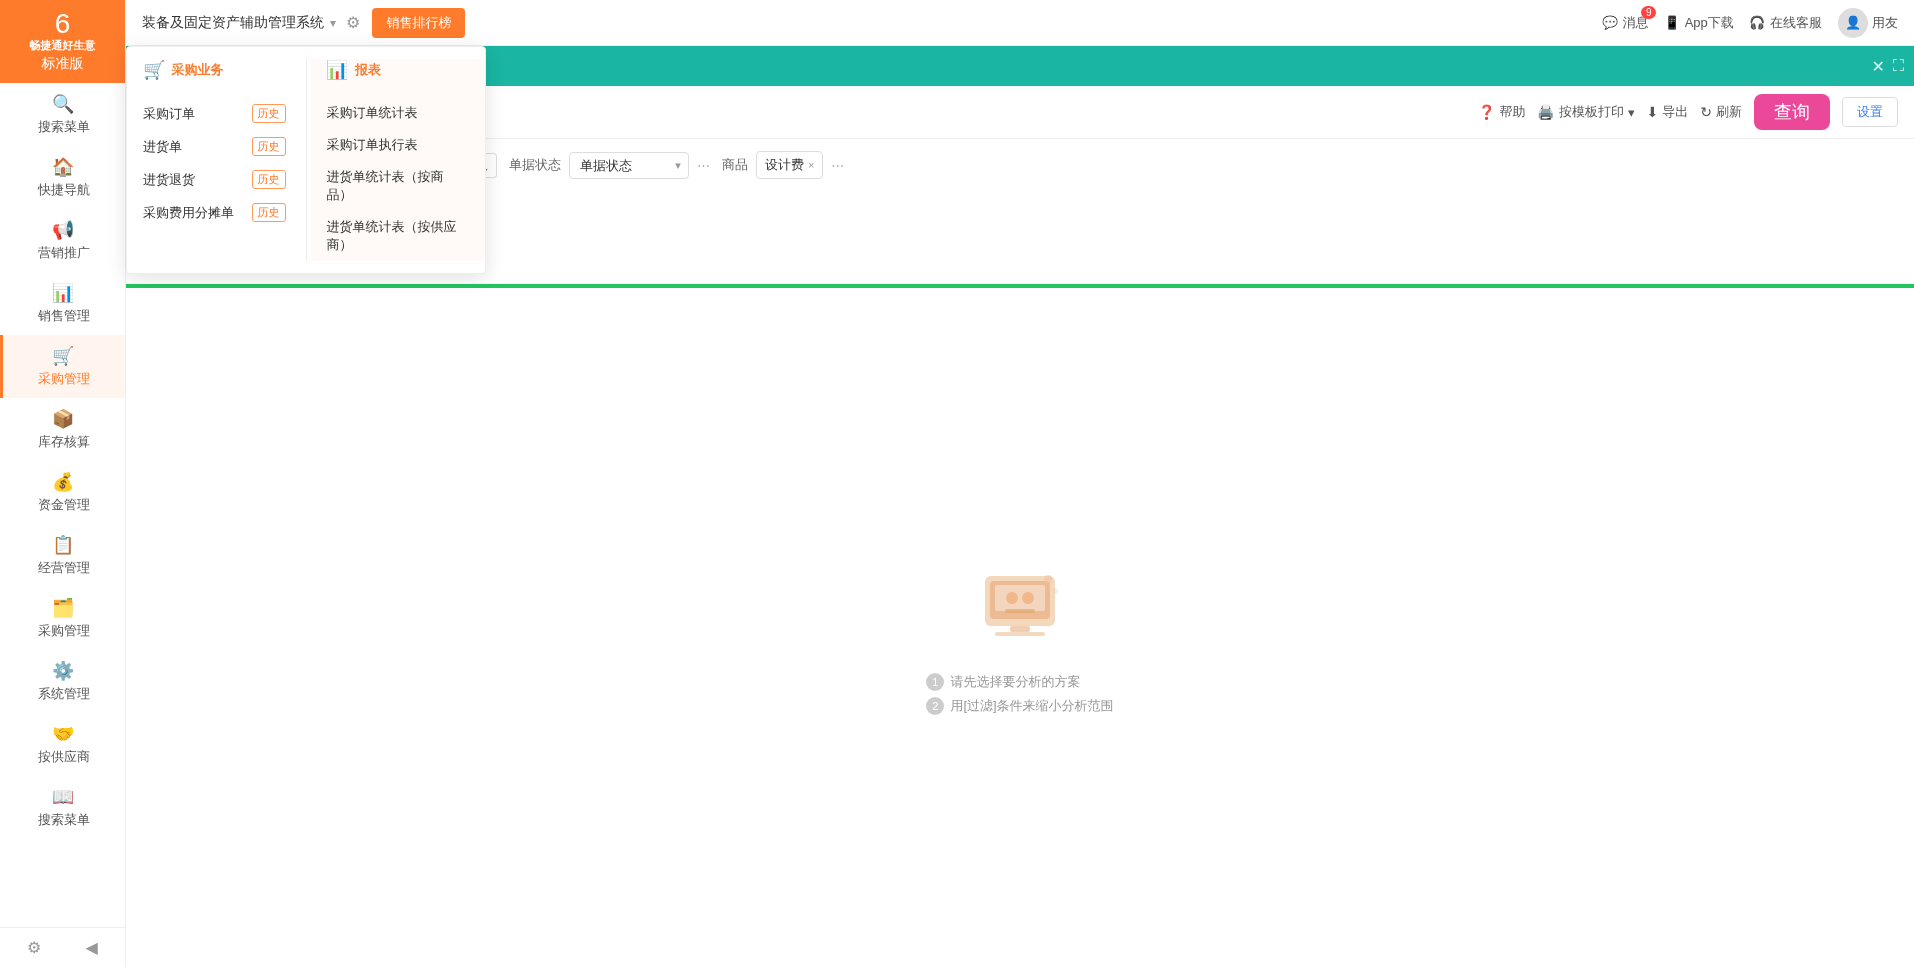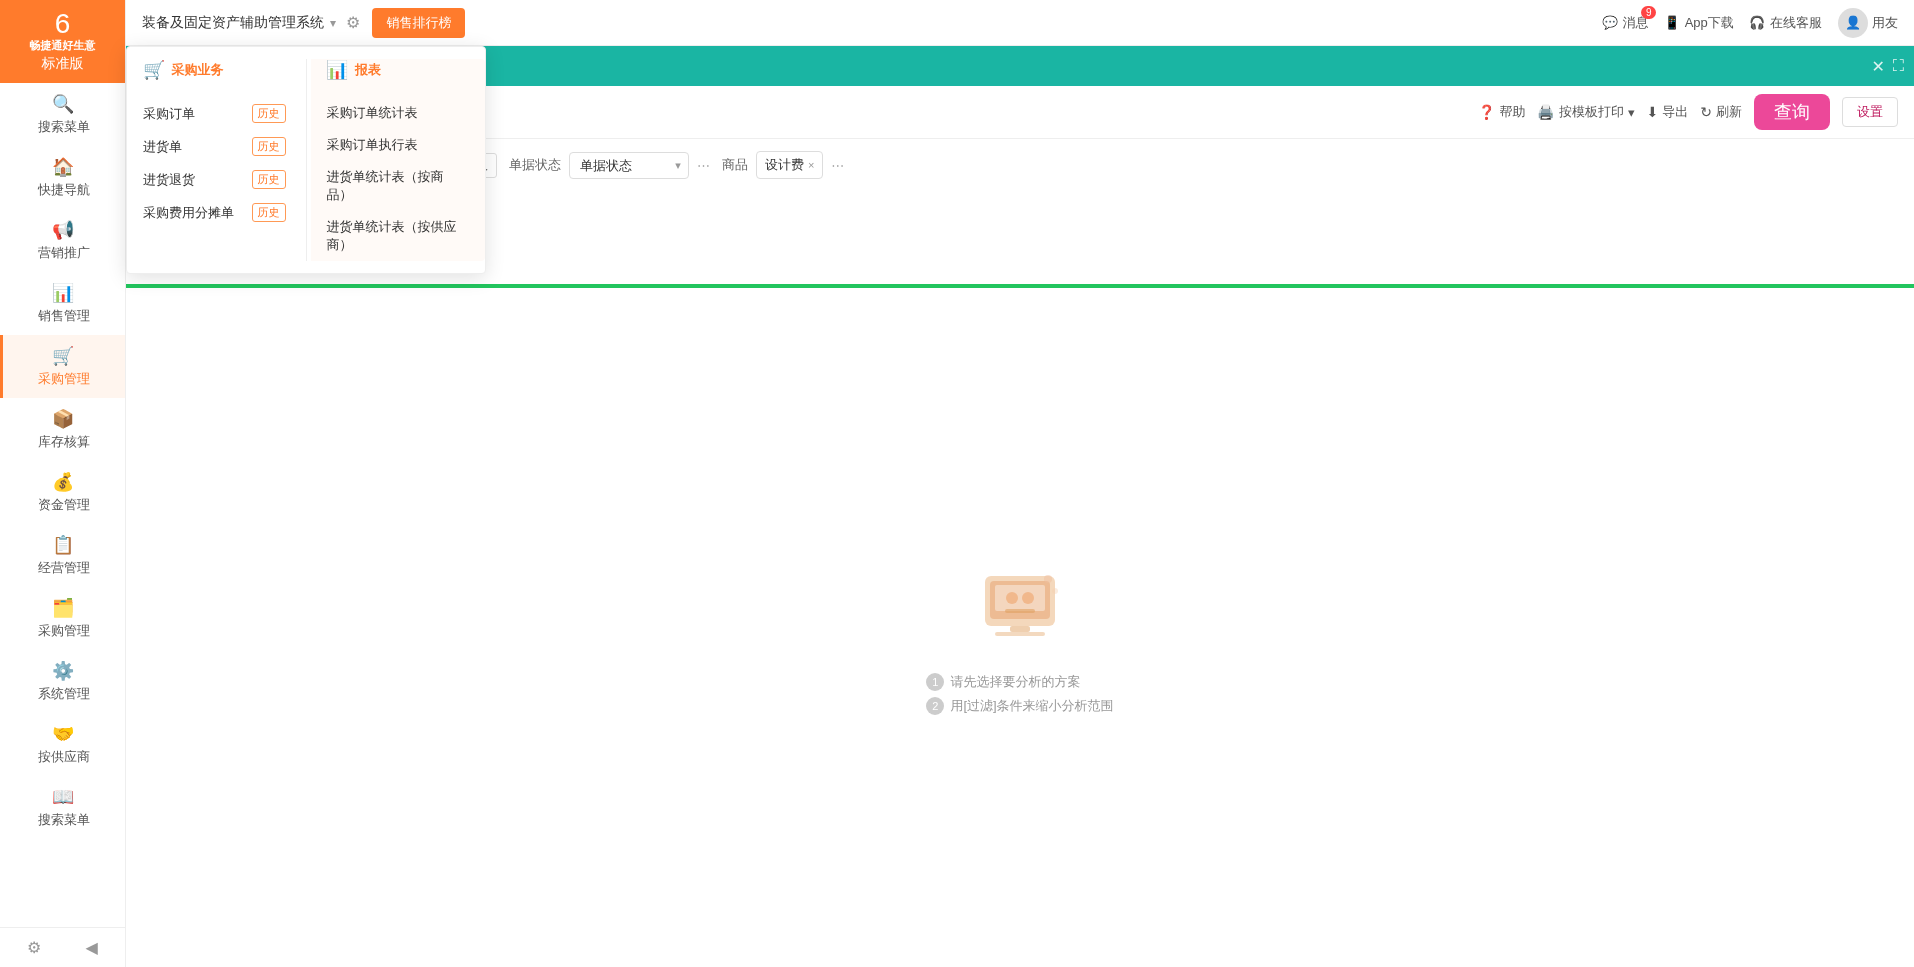--- a/index.html
+++ b/index.html
@@ -321,21 +321,21 @@
       color: #fff;
       border: none;
       border-radius: 8px;
       padding: 6px 20px;
       cursor: pointer;
       font-size: 18px;
     }
     .btn-settings {
       border: 1px solid #ddd;
       background: #fff;
-      color: #be185d;
+      color: #3b82f6;
       border-radius: 4px;
       padding: 5px 14px;
       cursor: pointer;
       font-size: 13px;
     }
 
     
     .empty-state {
       flex: 1;
       display: flex;

